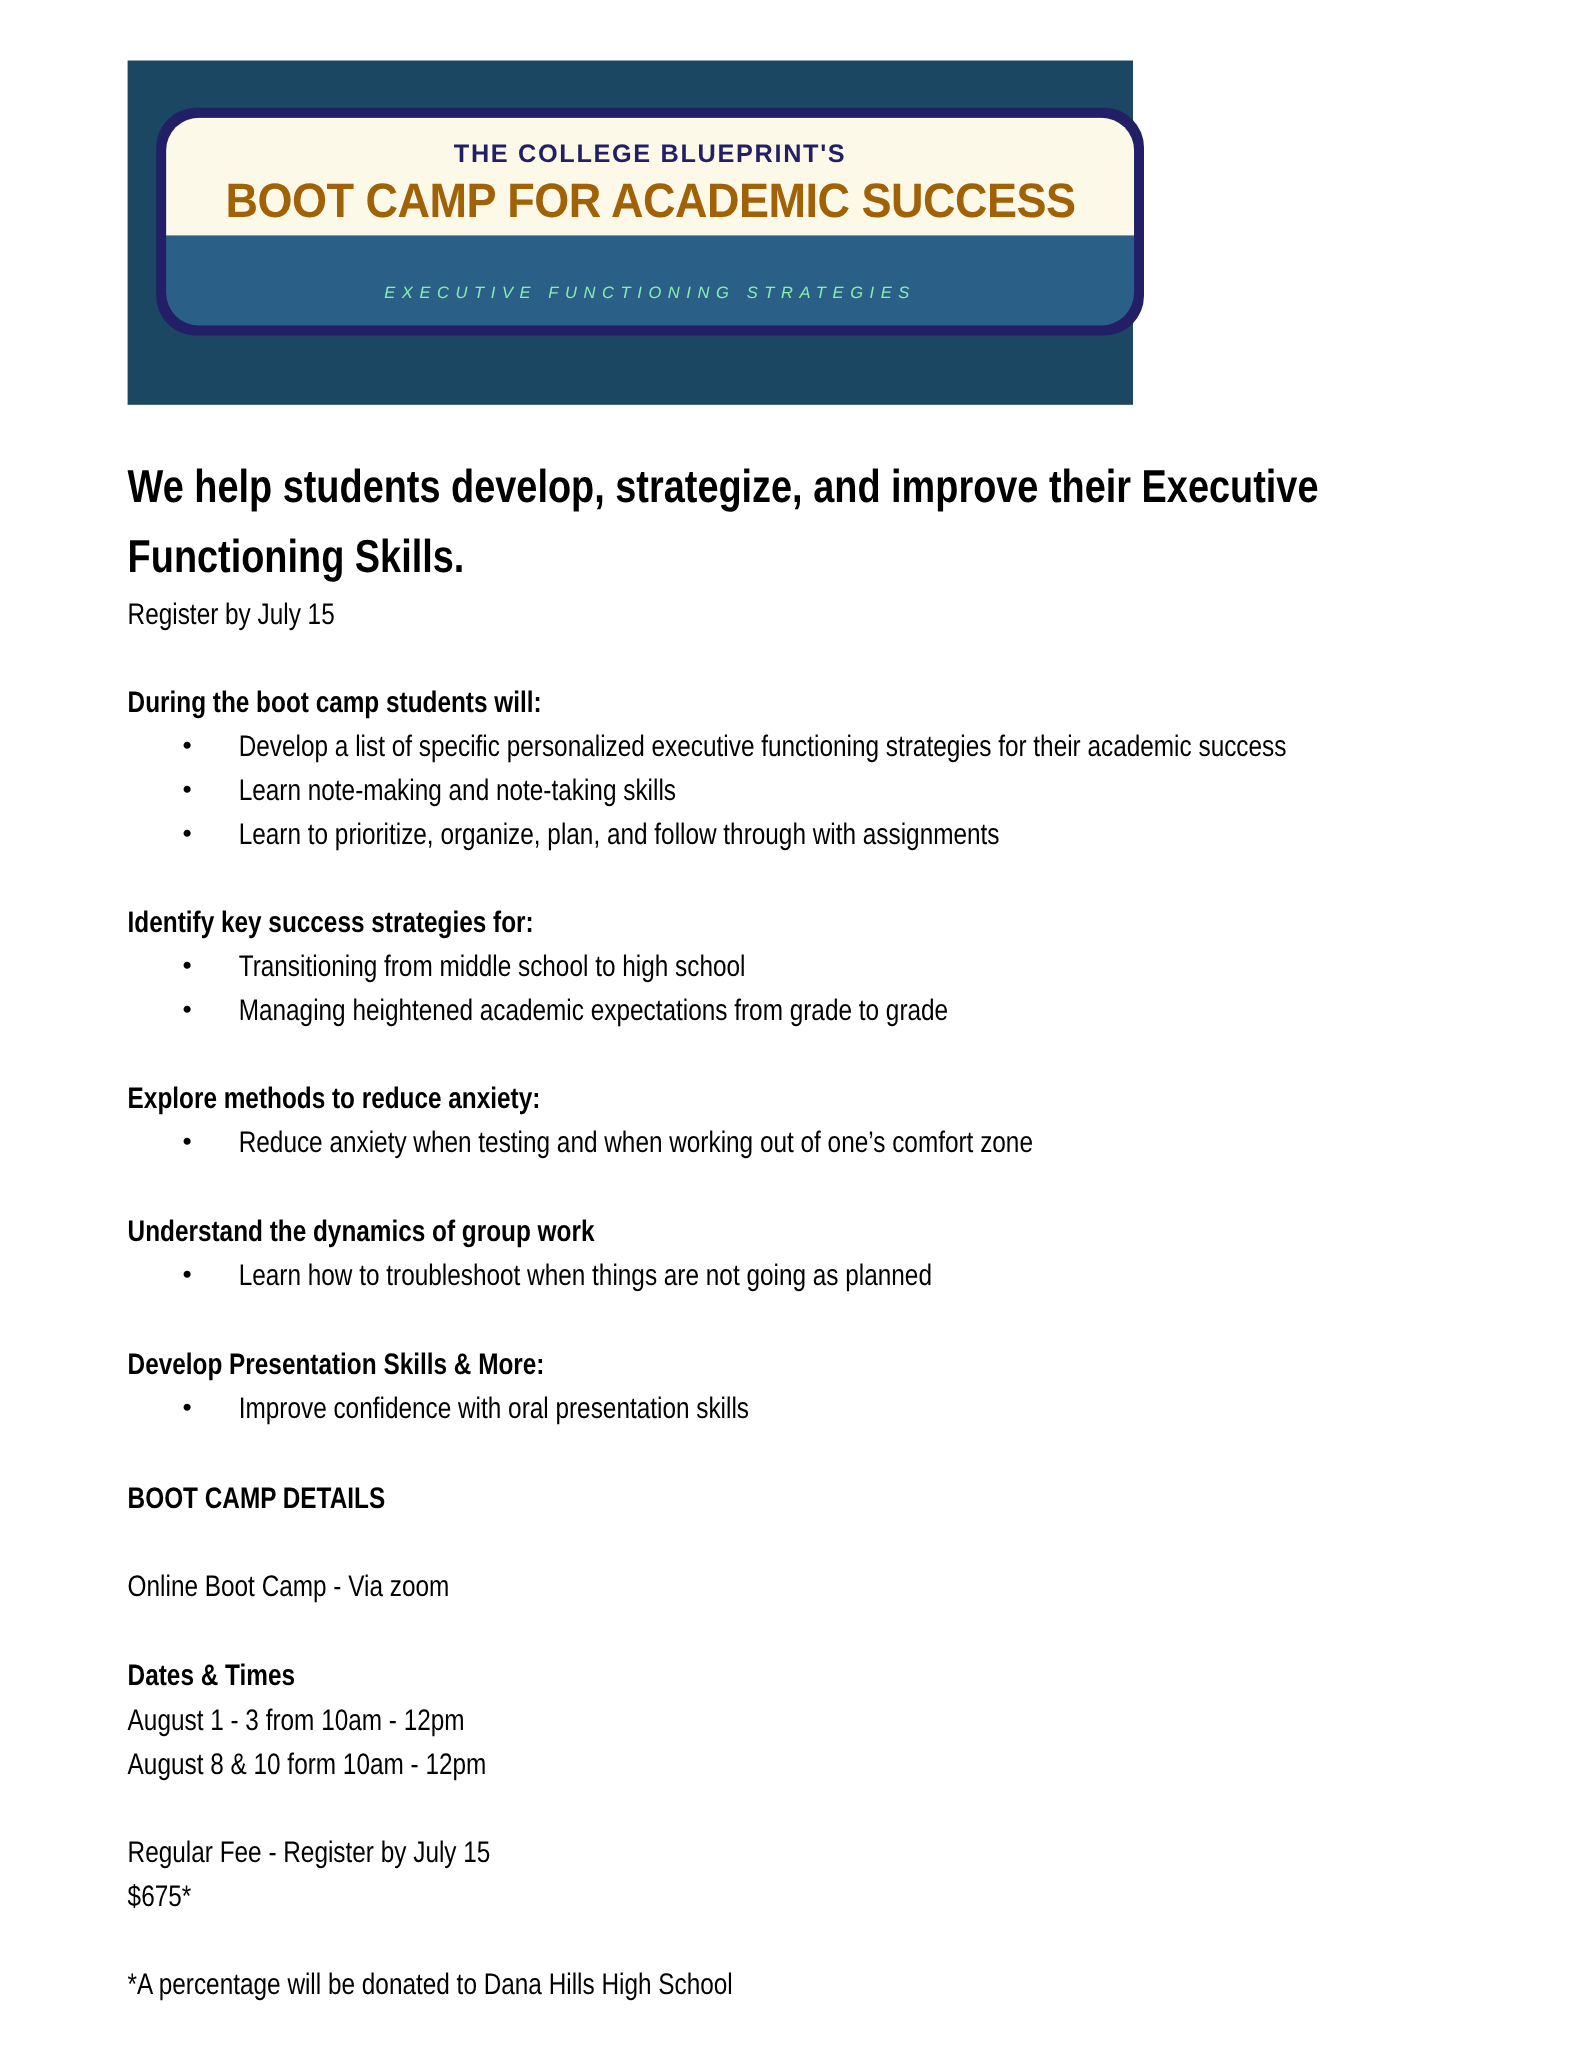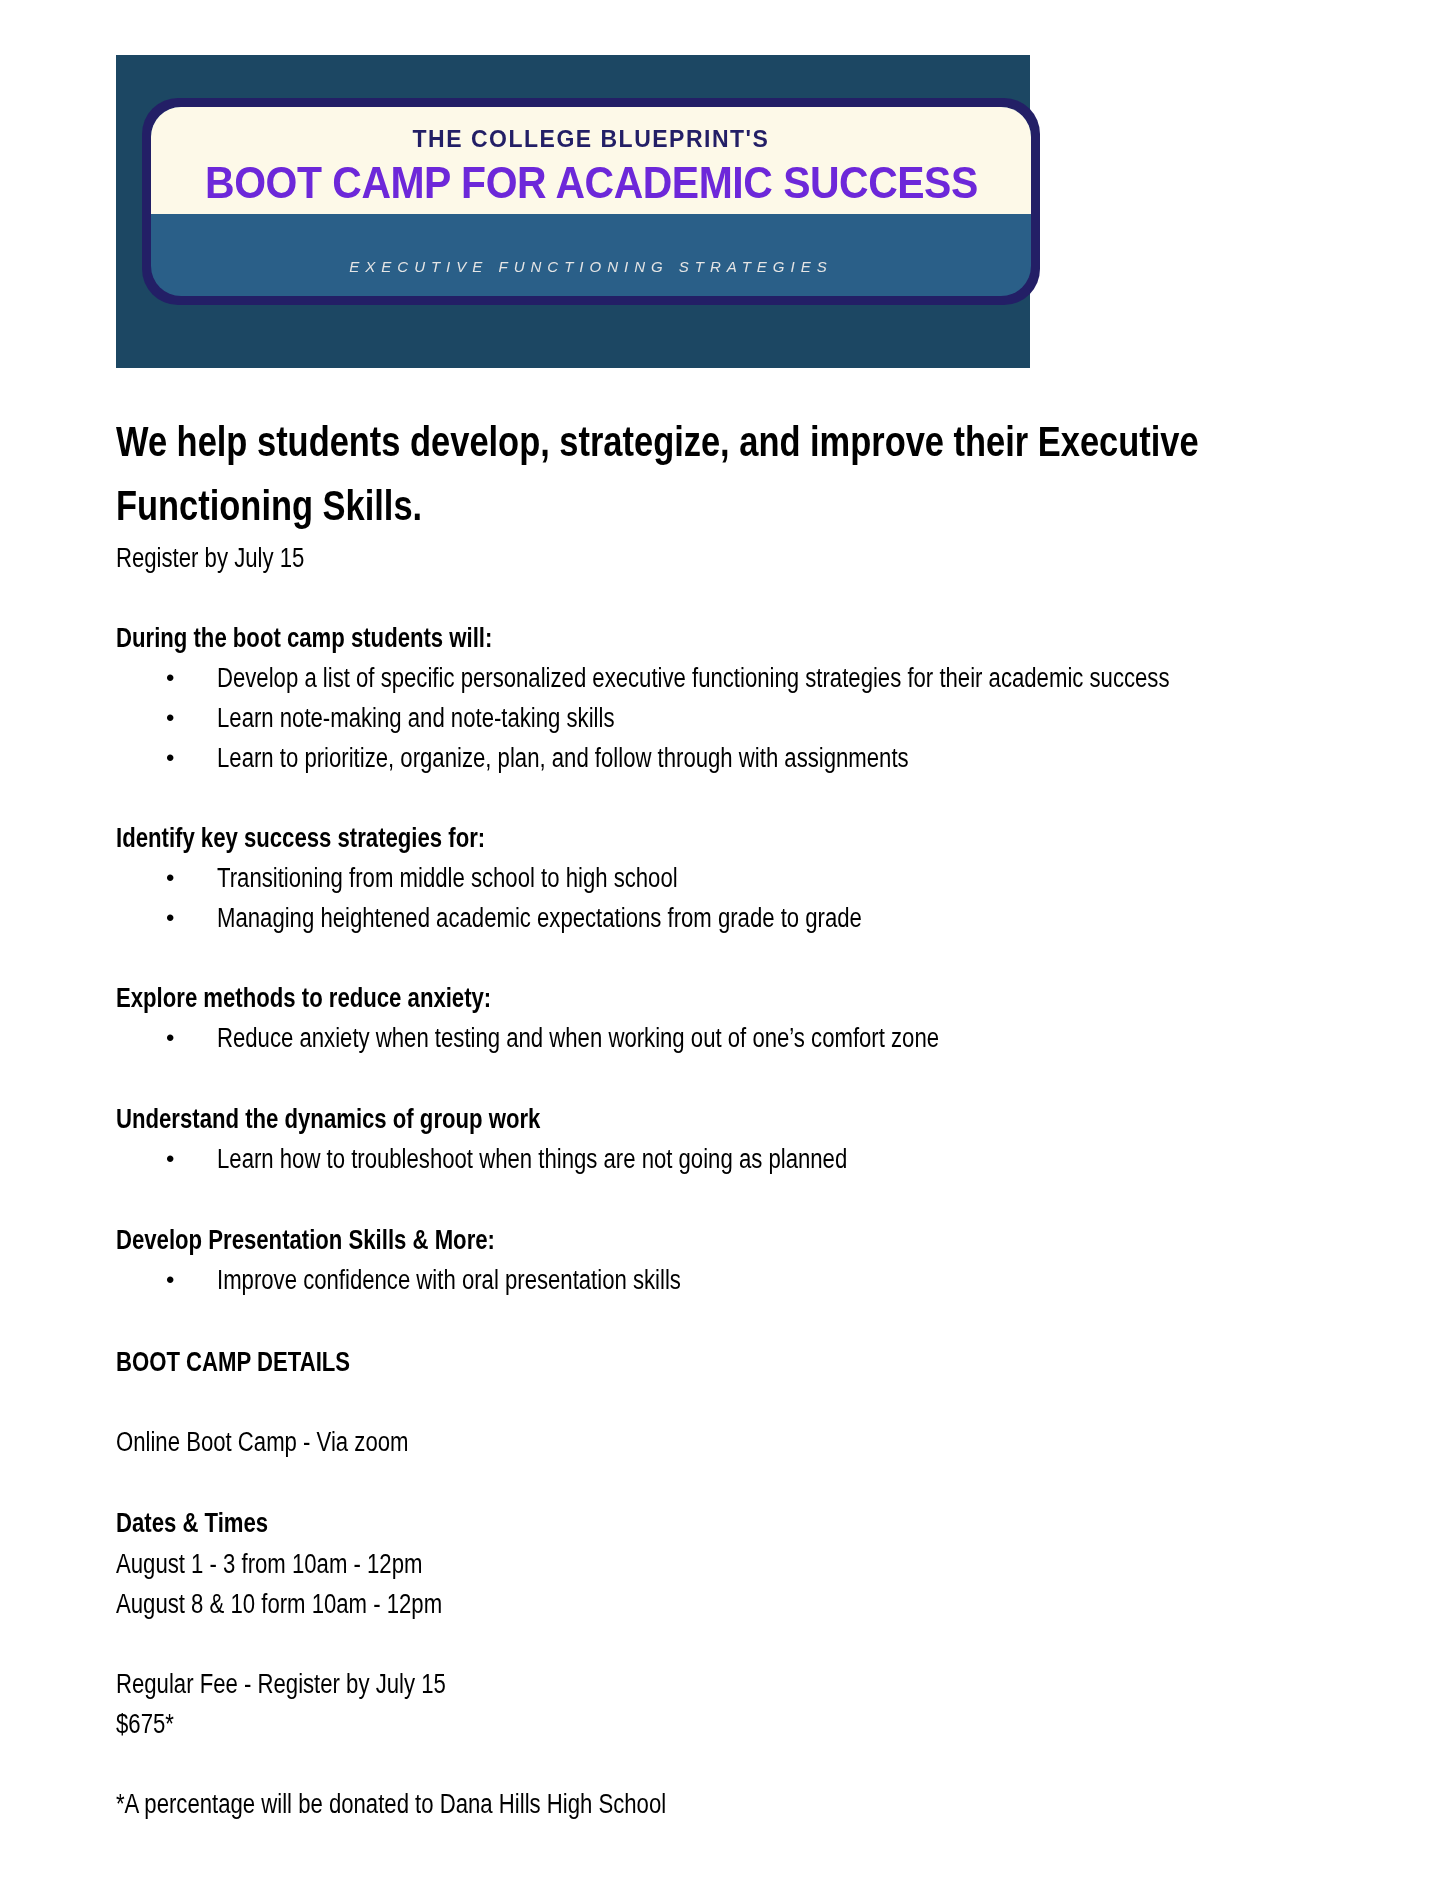--- a/index.html
+++ b/index.html
@@ -10,29 +10,29 @@
   .banner { position: absolute; left: 116px; top: 55px; width: 914px; height: 313px;
             background: #1c4763; }
   .frame { position: absolute; left: 26px; top: 43px; width: 898px; height: 207px;
            background: #231f66; border-radius: 36px; }
   .inner { position: absolute; left: 9px; top: 9px; right: 9px; bottom: 9px;
            border-radius: 30px; overflow: hidden; background: #2a5f88; }
   .cream { position: absolute; left: 0; top: 0; right: 0; height: 107px; background: #fdf9e8; }
   .b-kicker { position: absolute; left: 0; right: 0; top: 19px; text-align: center;
               font-weight: 700; font-size: 23px; letter-spacing: 1.5px; color: #231f66; }
   .b-title { position: absolute; left: 0; right: 0; top: 51px; text-align: center;
-             font-weight: 700; font-size: 44px; letter-spacing: -0.5px; color: #6d28d9;
+             font-weight: 700; font-size: 44px; letter-spacing: -0.5px; color: #a16207;
              white-space: nowrap; }
   .b-title span { display: inline-block; transform: scaleX(0.93); transform-origin: center; }
   .b-steps { position: absolute; left: 0; right: 0; top: 122px; text-align: center;
              font-weight: 700; font-size: 16px; letter-spacing: 5px; color: #fdf9e8;
              white-space: nowrap; display: flex; justify-content: center; align-items: center; gap: 6px; }
   .b-steps .gear { width: 20px; height: 20px; display: inline-block; }
   .b-sub { position: absolute; left: 0; right: 0; top: 151px; text-align: center;
-           font-style: italic; font-size: 15px; letter-spacing: 6px; color: #e5e5e5; white-space: nowrap; }
+           font-style: italic; font-size: 15px; letter-spacing: 6px; color: #86efac; white-space: nowrap; }
 
   
   .line { position: absolute; left: 116px; white-space: nowrap; transform-origin: left top; }
   .narrow { transform: scaleX(0.82); }
   .h1 { font-weight: 700; font-size: 42px; line-height: 48px; }
   .reg { font-size: 27px; line-height: 32px; }
   .sec { font-weight: 700; font-size: 27px; line-height: 32px; }
   .bullet-dot { position: absolute; left: 166px; font-size: 24px; line-height: 32px; }
   .bullet-text { position: absolute; left: 217px; white-space: nowrap; font-size: 27px;
                  line-height: 32px; transform: scaleX(0.82); transform-origin: left top; }

